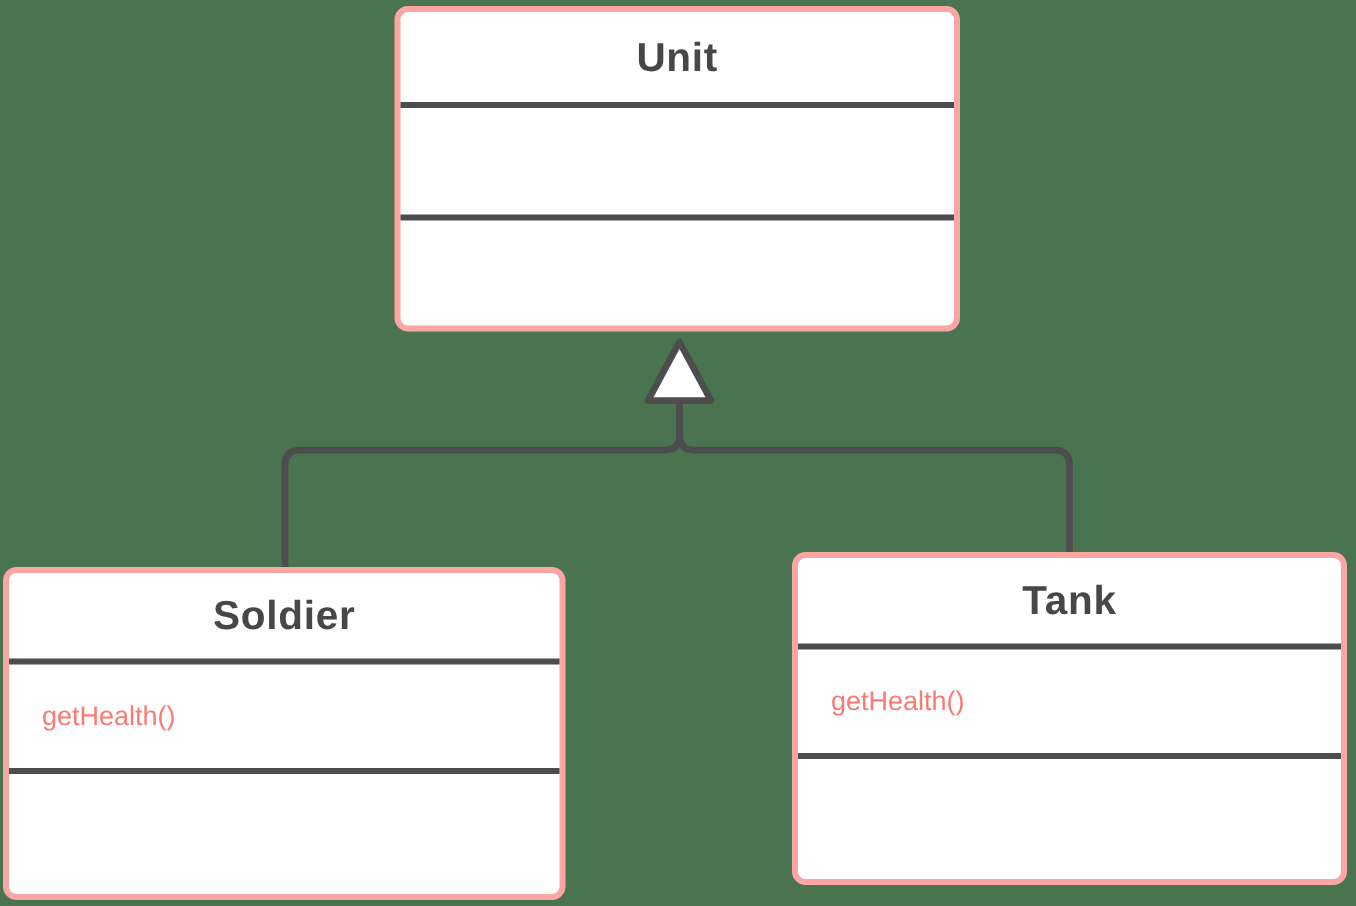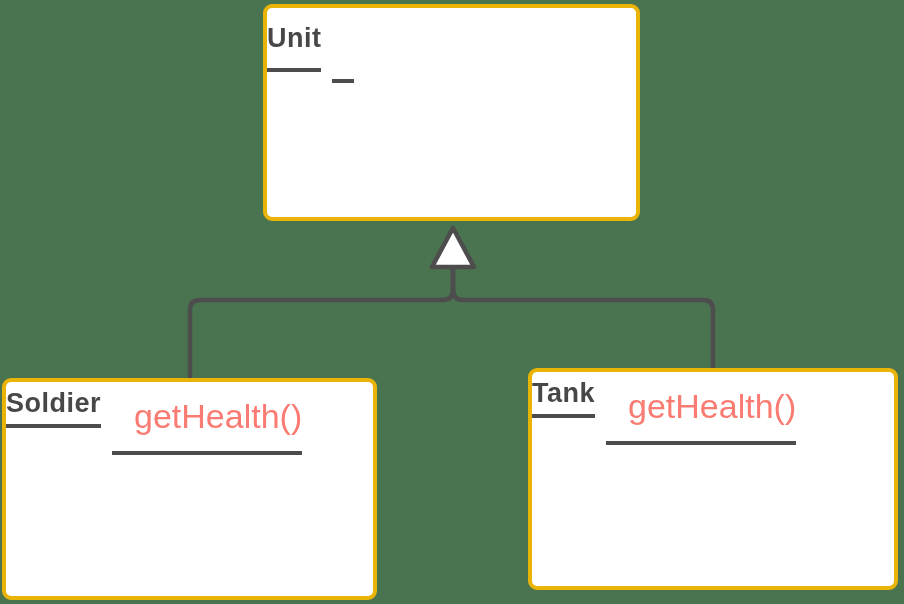--- a/index.html
+++ b/index.html
@@ -13,62 +13,61 @@
     position: relative;
     width: 904px;
     height: 604px;
     background: #4a734f;
     overflow: hidden;
   }
   .uml-class {
     position: absolute;
     box-sizing: border-box;
     background: #ffffff;
-    border: 4px solid #eab308;
+    border: 4px solid #fca5a5;
     border-radius: 9px;
     display: flex;
-    flex-direction: row;
-    gap: 11px;
+    flex-direction: column;
   }
   .uml-class .row {
     box-sizing: border-box;
   }
   .uml-class .row.divided {
     border-bottom: 4px solid #4d4d4d;
   }
   .uml-class .title-row {
     display: flex;
     align-items: center;
     justify-content: center;
     font-weight: bold;
     font-size: 27px;
     color: #474747;
     letter-spacing: 0.5px;
   }
   .uml-class .methods-row,
   .uml-class .attrs-row {
     display: flex;
     align-items: center;
-    font-size: 34px;
+    font-size: 18px;
     color: #f97b72;
     padding-left: 22px;
   }
   .uml-class .bottom-row {
     flex: 1;
   }
 
   
   .box-unit   { left: 263px; top: 4px;   width: 377px; height: 217px; }
   .box-unit .title-row   { height: 64px; }
   .box-unit .attrs-row   { height: 75px; }
 
   
   .box-soldier { left: 2px;   top: 378px; width: 375px; height: 222px; }
   .box-tank    { left: 528px; top: 368px; width: 370px; height: 222px; }
-  .box-soldier .title-row, .box-tank .title-row { height: 46px; }
+  .box-soldier .title-row, .box-tank .title-row { height: 61px; }
   .box-soldier .methods-row, .box-tank .methods-row { height: 73px; }
 
   .connector-layer {
     position: absolute;
     left: 0;
     top: 0;
     width: 904px;
     height: 604px;
     pointer-events: none;
   }

